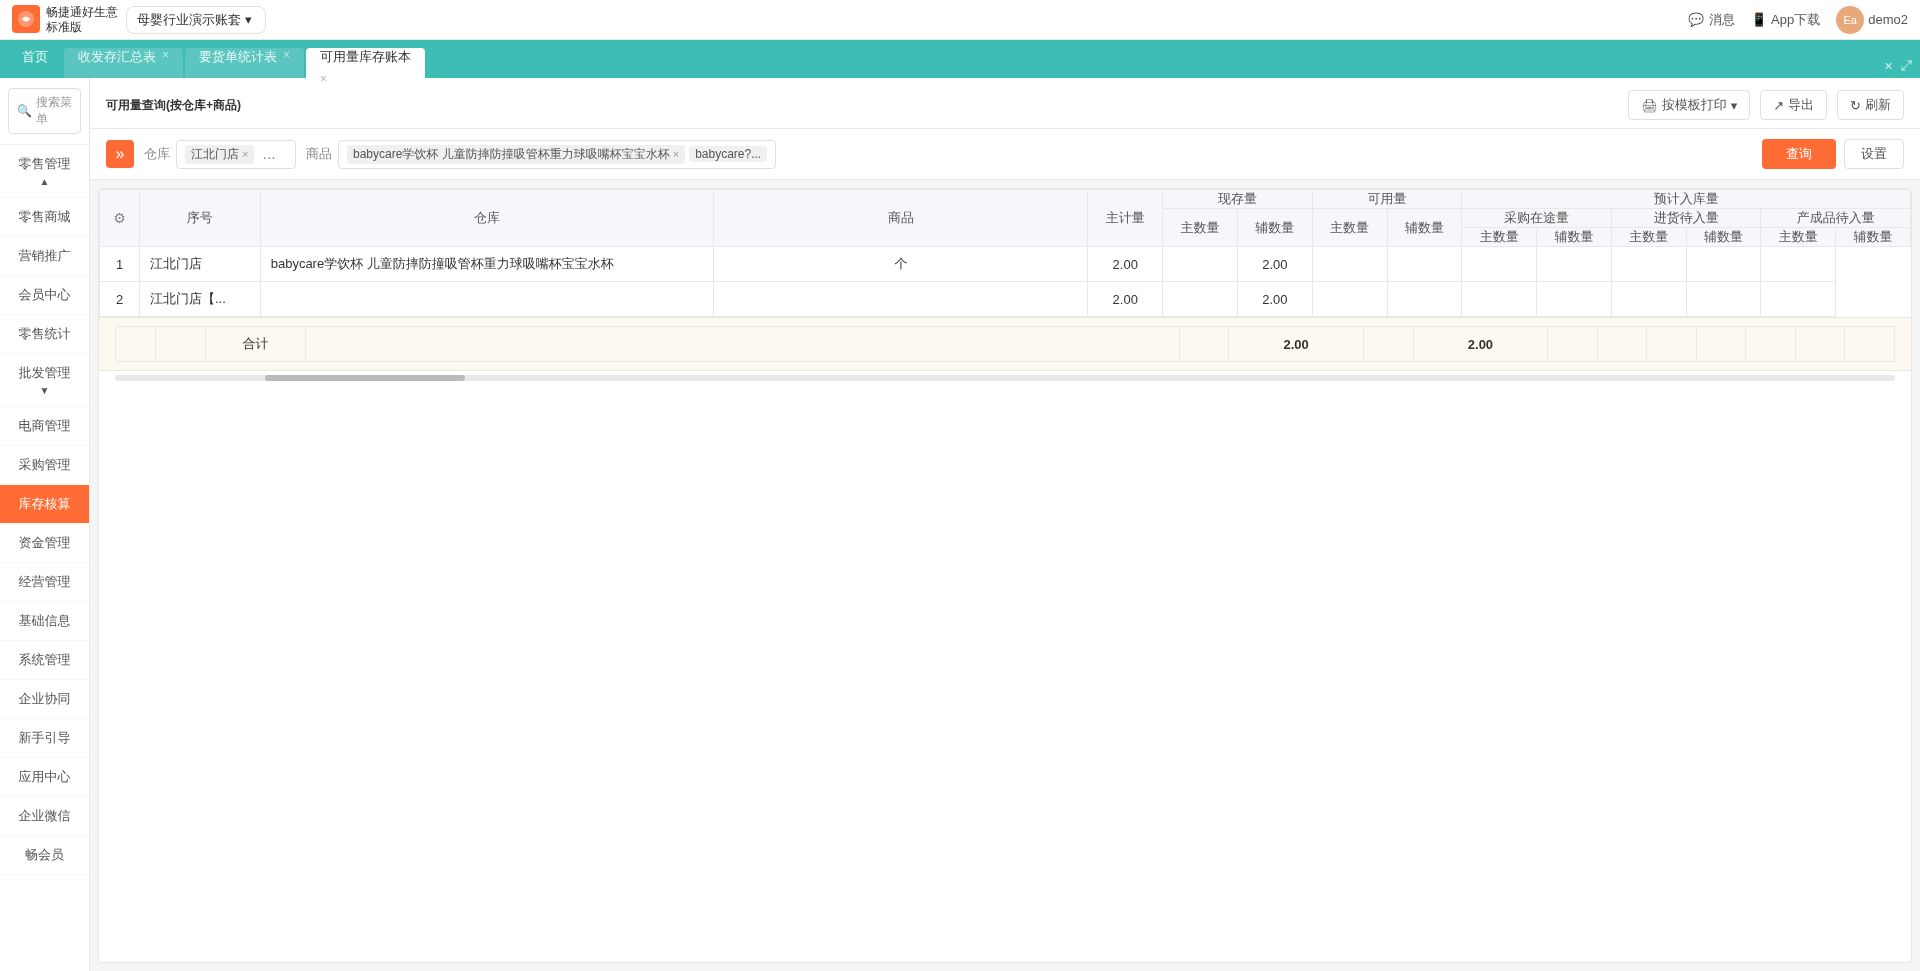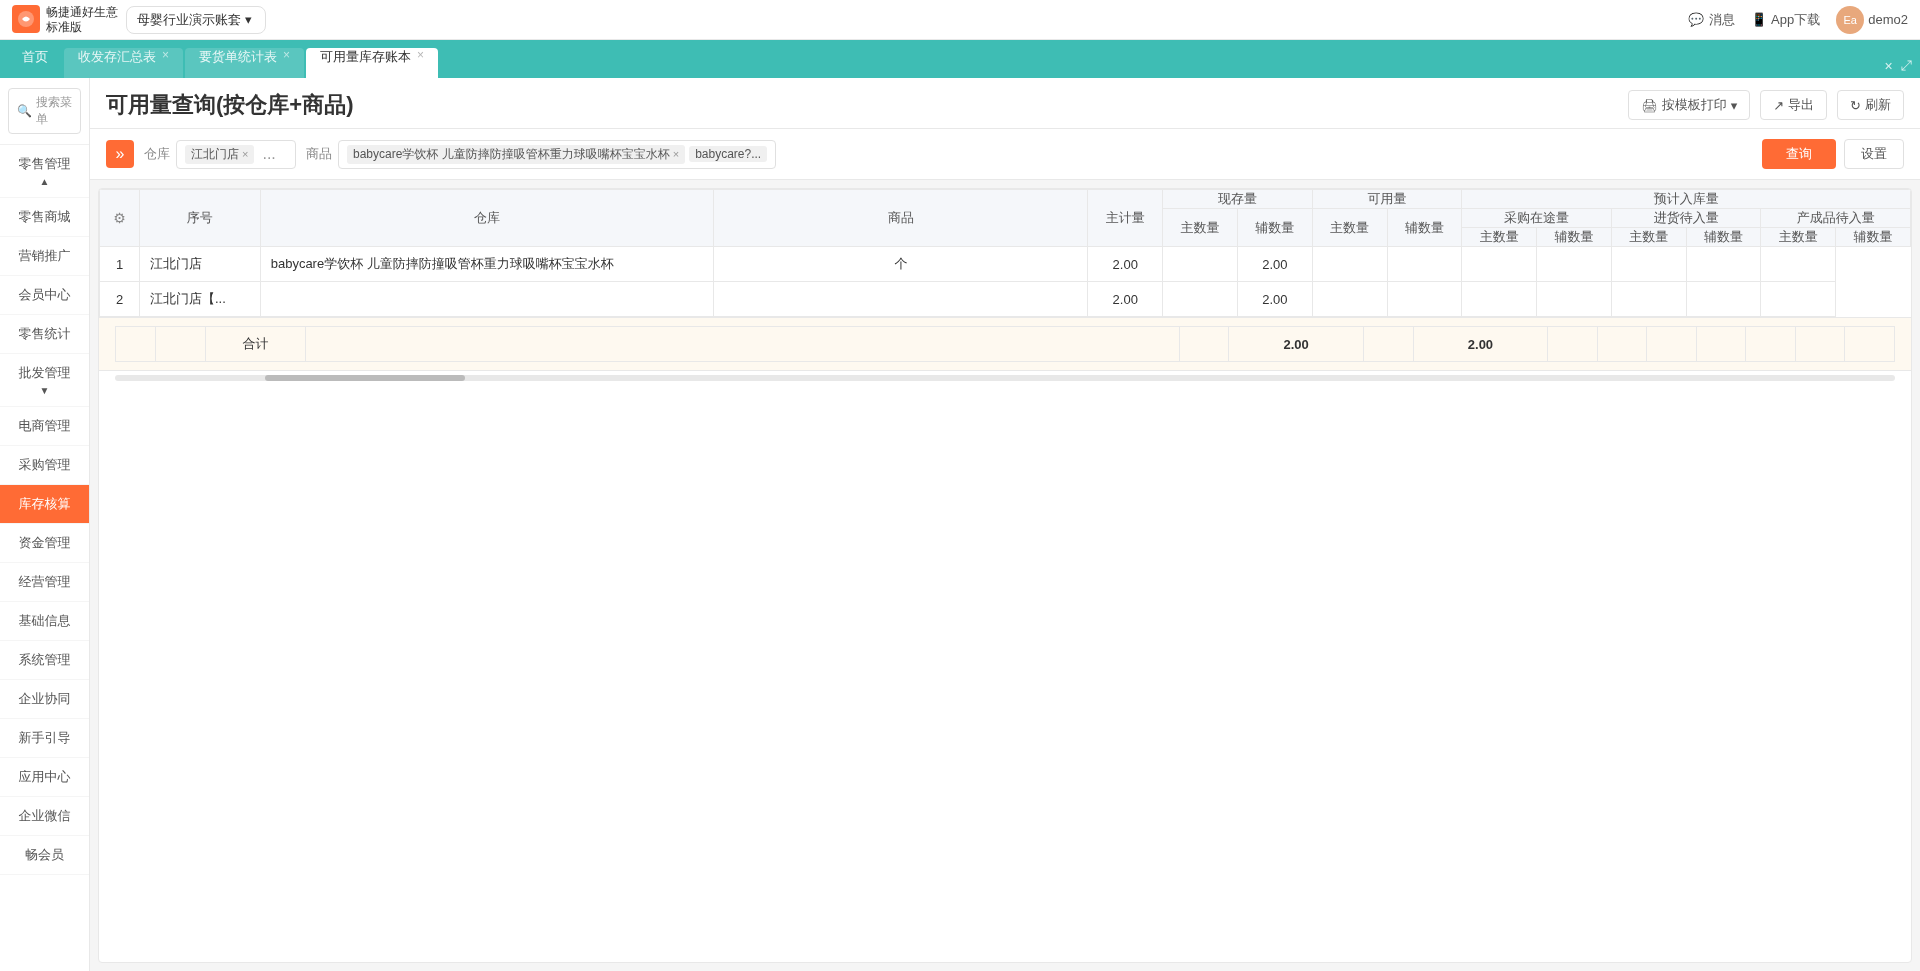--- a/index.html
+++ b/index.html
@@ -44,20 +44,21 @@
       border-radius: 4px 4px 0 0;
       cursor: pointer;
       font-size: 13px;
       color: rgba(255,255,255,0.85);
       background: rgba(255,255,255,0.15);
       white-space: nowrap;
     }
     .nav-tab.active {
       background: #fff;
       color: #333;
+      flex-direction: column;
     }
     .nav-tab .close-btn { font-size: 12px; color: inherit; opacity: 0.7; }
     .nav-tab.active .close-btn { color: #999; }
     .nav-tab-home { background: transparent; color: rgba(255,255,255,0.9); }
     .nav-spacer { flex: 1; }
     .nav-window-btns { display: flex; align-items: center; gap: 8px; color: rgba(255,255,255,0.8); font-size: 14px; cursor: pointer; padding-bottom: 4px; }
 
     
     .main-layout {
       display: flex;
@@ -123,21 +124,21 @@
     
     .page-header {
       background: #fff;
       padding: 12px 16px 8px;
       display: flex;
       align-items: center;
       justify-content: space-between;
       border-bottom: 1px solid #e8e8e8;
       flex-shrink: 0;
     }
-    .page-title { font-size: 22px; font-weight: bold; color: #333; }
+    .page-title { font-size: 12px; font-weight: bold; color: #333; }
     .page-header-actions { display: flex; align-items: center; gap: 10px; }
     .btn-outline {
       display: flex; align-items: center; gap: 4px;
       padding: 5px 12px; border: 1px solid #e0e0e0; border-radius: 4px;
       background: #fff; color: #555; font-size: 13px; cursor: pointer;
     }
 
     
     .filter-bar {
       background: #fff;

